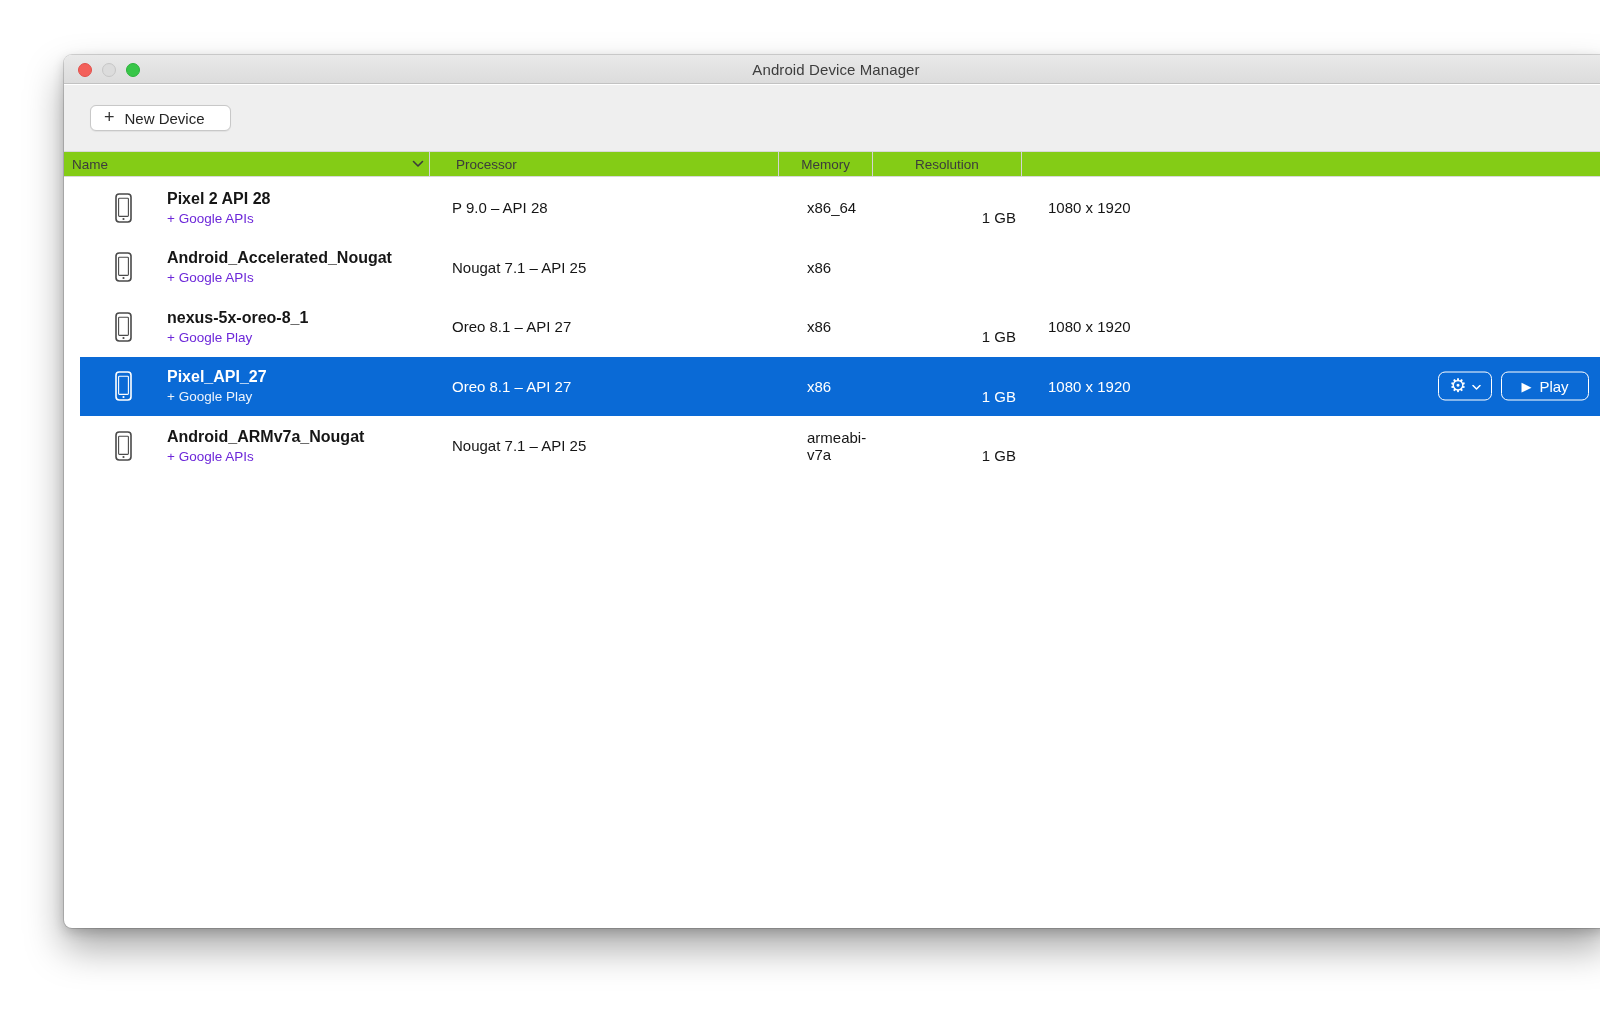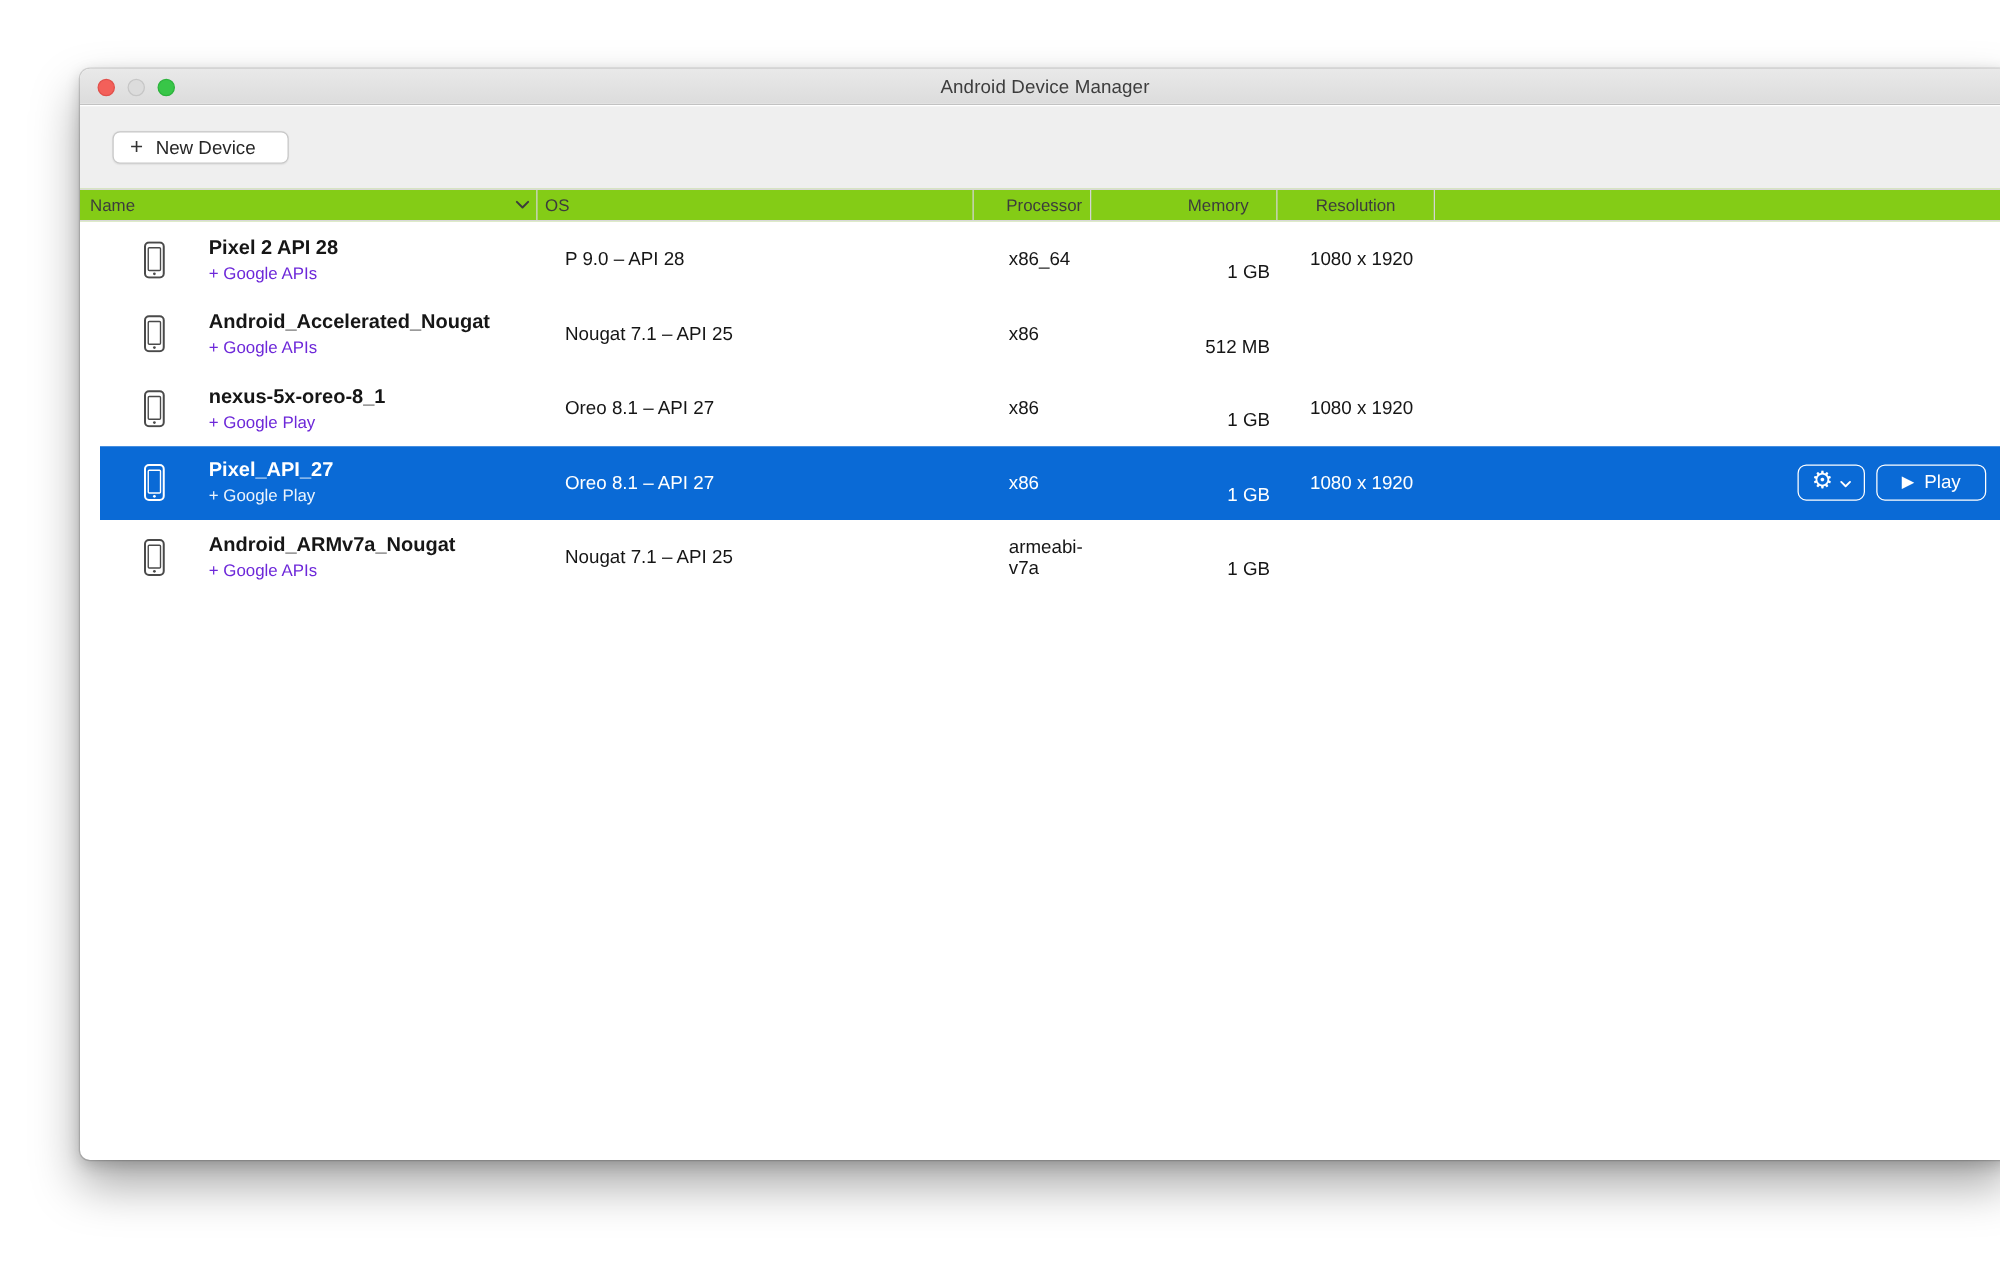--- a/index.html
+++ b/index.html
@@ -117,23 +117,20 @@
 
   <div class="table-header grid-cols">
     <div class="hcell hc-name">
       <span>Name</span>
       <span class="sort-chevron">
         <svg width="12" height="8" viewBox="0 0 12 8">
             <polyline points="1.5,1.5 6,6 10.5,1.5" fill="none" stroke="#3c3c3c" stroke-width="1.6" stroke-linecap="round" stroke-linejoin="round"></polyline>
           </svg>
       </span>
     </div>
-    <div class="hcell hc-os">
-      <span>OS</span>
-    </div>
     <div class="hcell hc-processor">
       <span>Processor</span>
     </div>
     <div class="hcell hc-memory">
       <span>Memory</span>
     </div>
     <div class="hcell hc-resolution">
       <span>Resolution</span>
     </div>
     <div class="hcell"></div>
@@ -167,21 +164,20 @@
           <rect x="3.6" y="5.2" width="9.8" height="18.2" rx="0.8" fill="none" stroke="currentColor" stroke-width="1.1"></rect>
           <circle cx="8.5" cy="26" r="1.1" fill="currentColor"></circle>
         </svg>
       </div>
       <div class="cell c-name">
         <span class="device-name">Android_Accelerated_Nougat</span>
         <span class="device-addon">+ Google APIs</span>
       </div>
       <div class="cell c-os">Nougat 7.1 – API 25</div>
       <div class="cell c-processor">x86</div>
-      <div class="cell c-memory">512 MB</div>
       <div class="cell c-resolution"></div>
       <div class="cell"></div>
     </div>
 
     <div class="device-row grid-cols">
       <div class="cell c-icon">
         <svg class="phone-icon" viewBox="0 0 17 30">
           <rect x="1" y="1" width="15" height="28" rx="3.2" fill="none" stroke="currentColor" stroke-width="1.6"></rect>
           <rect x="3.6" y="5.2" width="9.8" height="18.2" rx="0.8" fill="none" stroke="currentColor" stroke-width="1.1"></rect>
           <circle cx="8.5" cy="26" r="1.1" fill="currentColor"></circle>

